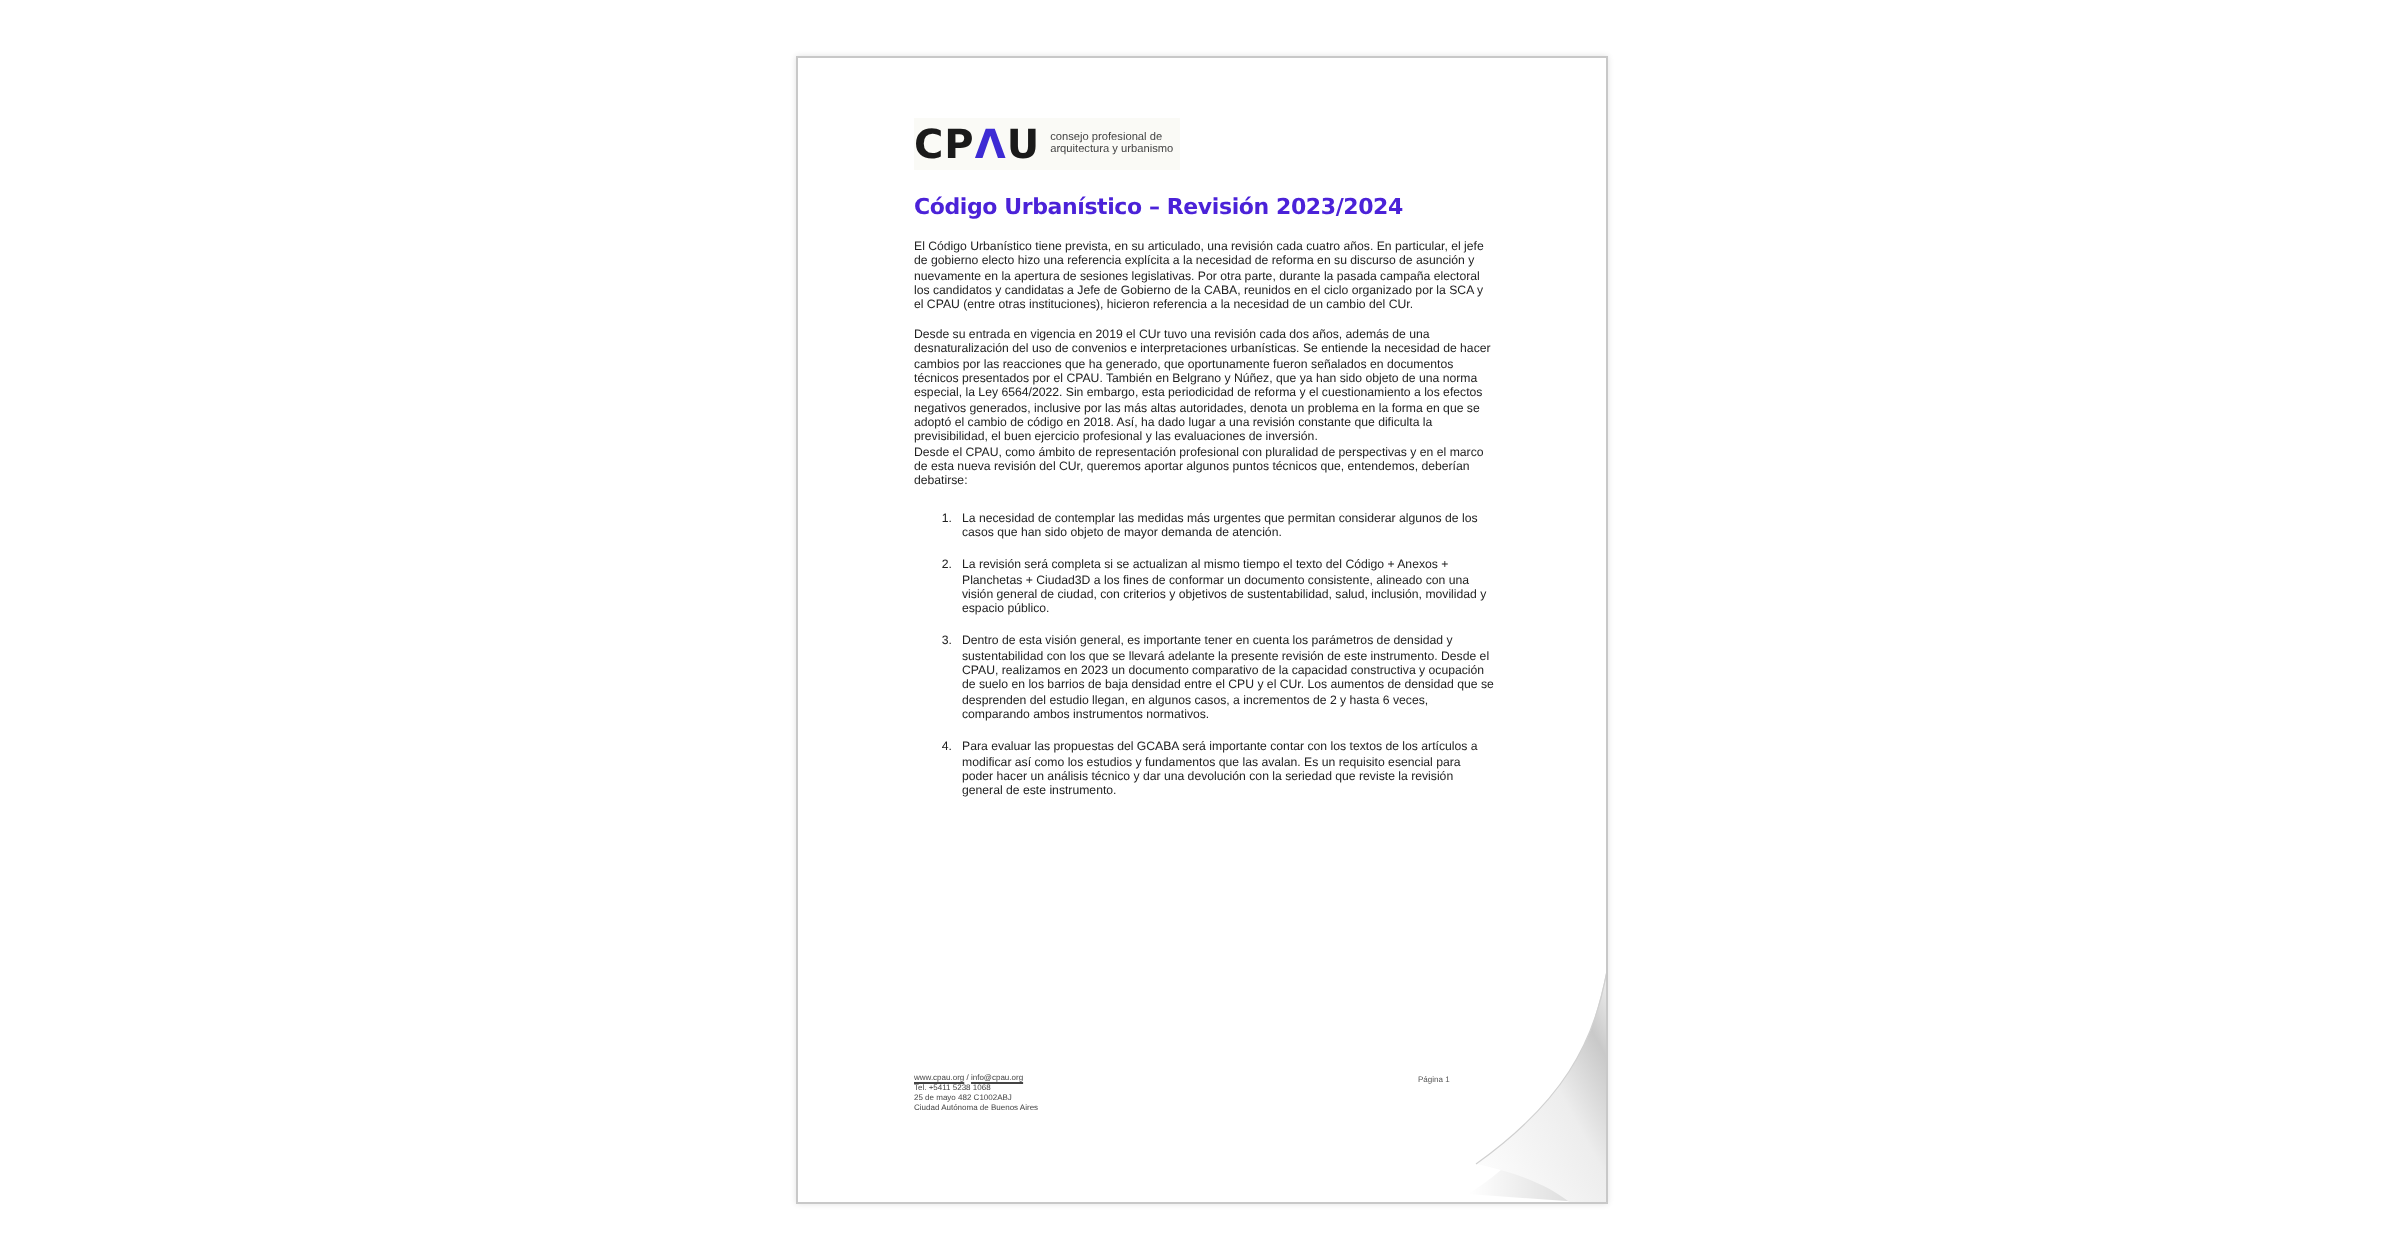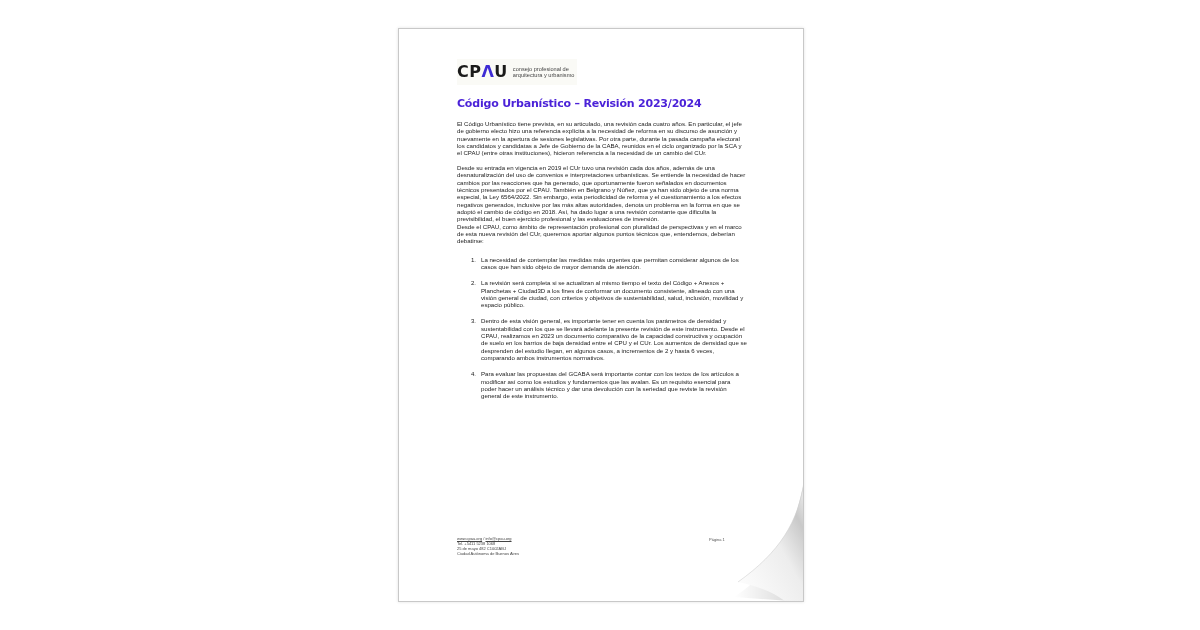--- a/index.html
+++ b/index.html
@@ -14,21 +14,21 @@
       overflow: hidden;
     }
     .logo {
       position: absolute; left: 58px; top: 30px; height: 26px;
       display: flex; align-items: center;
       background: #fafaf6;
       padding: 0 3px 0 0;
     }
     .logo-mark {
       font-family: "DejaVu Sans", sans-serif; font-weight: bold;
-      font-size: 16px; letter-spacing: 0.5px; color: #1a1a1a; line-height: 1;
+      font-size: 20px; letter-spacing: 0.5px; color: #1a1a1a; line-height: 1;
     }
     .logo-mark .accent { color: #3d2bd4; }
     .logo-sub {
       margin-left: 5px; font-size: 5.6px; line-height: 6.2px; color: #444;
       display: flex; flex-direction: column;
     }
     .title {
       position: absolute; left: 58px; top: 68px;
       font-size: 11px; font-weight: bold; color: #4b22d8;
       font-family: "DejaVu Sans", sans-serif; letter-spacing: -0.2px; text-align: right;

